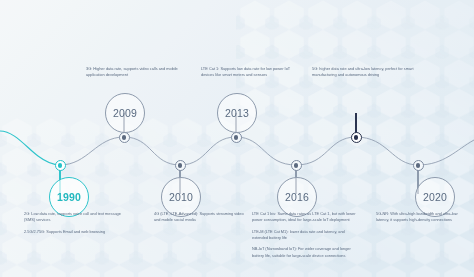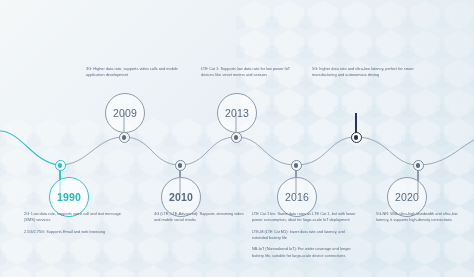--- a/index.html
+++ b/index.html
@@ -104,21 +104,21 @@
     <span>2009</span>
   </div>
   <div class="desc" style="left:86px;top:66px;width:98px;">
     <p>3G: Higher data rate, supports video calls and mobile application development</p>
   </div>
 
   <div class="stem" style="left:179.3px;top:168px;height:26px;"></div>
   <div class="node" style="left:174.5px;top:160px;">
       <i></i>
     </div>
-  <div class="year" style="left:161px;top:177px;font-weight:bold;">
+  <div class="year" style="left:161px;top:177px;">
     <span>2010</span>
   </div>
   <div class="desc" style="left:154px;top:211px;width:92px;">
     <p>4G (LTE, LTE-Advanced): Supports streaming video and mobile social media</p>
   </div>
 
   <div class="stem" style="left:235.3px;top:113px;height:25px;"></div>
   <div class="node" style="left:230.5px;top:132px;">
       <i></i>
     </div>
@@ -147,20 +147,20 @@
       <i></i>
     </div>
   <div class="desc" style="left:312px;top:66px;width:104px;">
     <p>5G: higher data rate and ultra-low latency, perfect for smart manufacturing and autonomous driving</p>
   </div>
 
   <div class="stem" style="left:417.3px;top:168px;height:26px;"></div>
   <div class="node" style="left:412.5px;top:160px;">
       <i></i>
     </div>
-  <div class="year" style="left:387px;top:177px;">
+  <div class="year" style="left:415px;top:177px;">
     <span>2020</span>
   </div>
   <div class="desc" style="left:376px;top:211px;width:92px;">
     <p>5G-NR: With ultra-high bandwidth and ultra-low latency, it supports high-density connections</p>
   </div>
 
 </div>
 
 </body></html>

